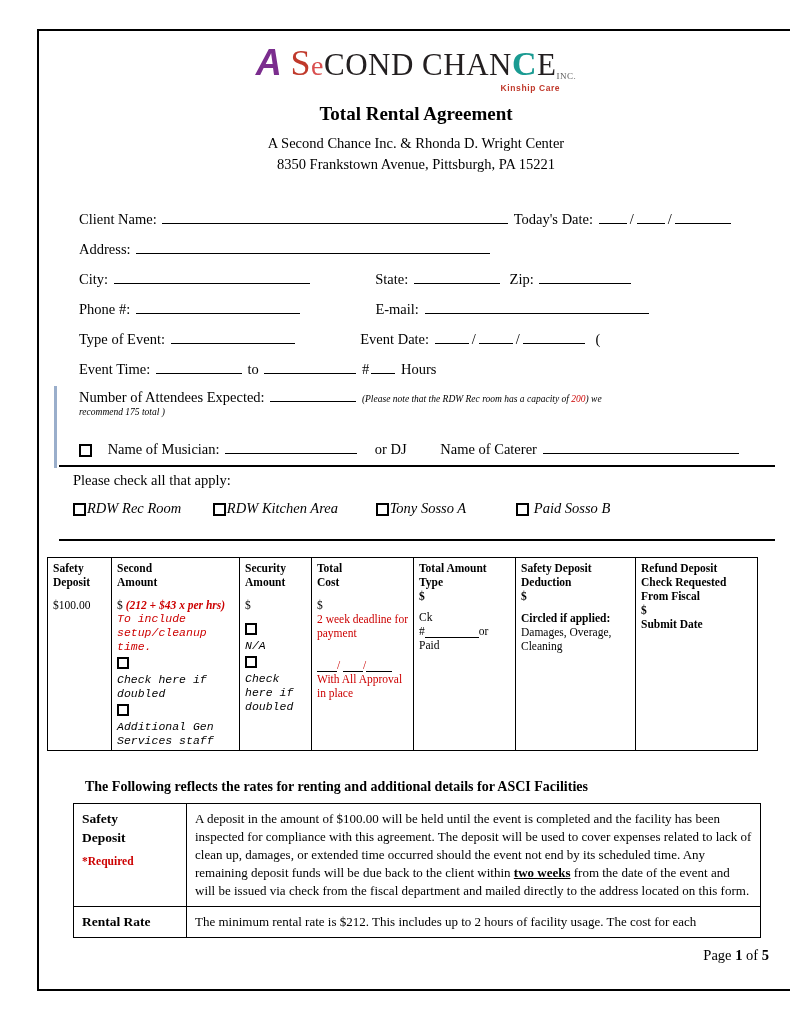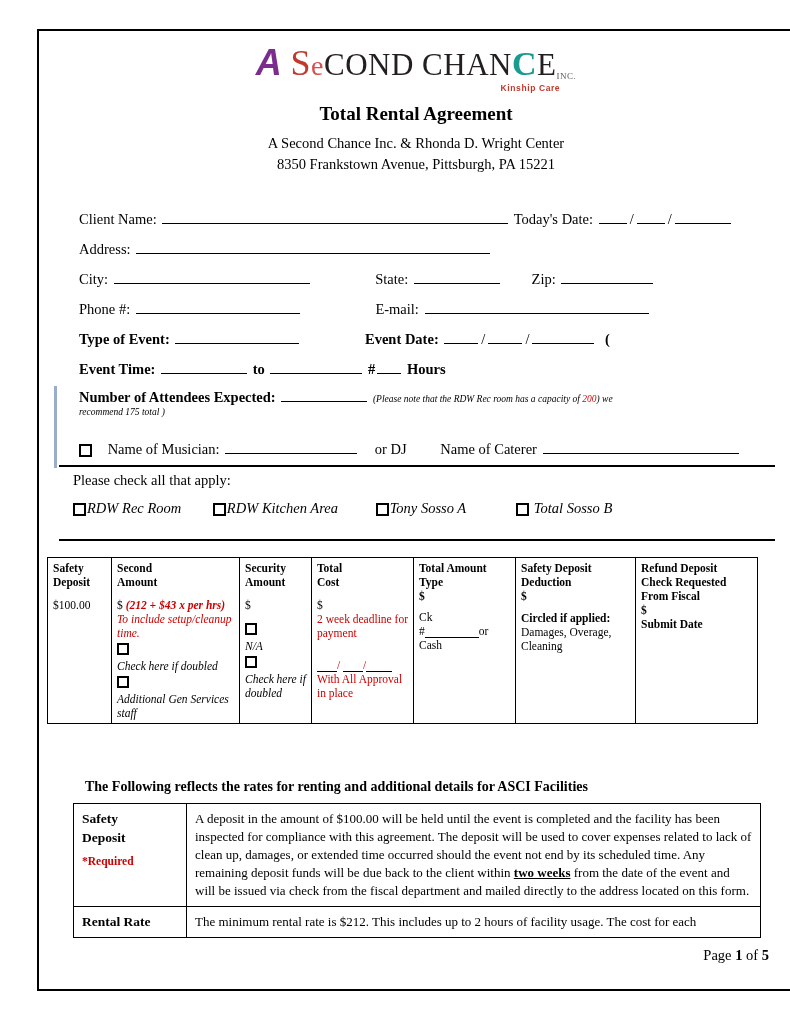--- a/index.html
+++ b/index.html
@@ -112,21 +112,21 @@
     right: 24px;
     top: 178px;
     font-size: 14.5px;
   }
   .frow {
     position: relative;
     height: 30px;
     white-space: nowrap;
   }
   .lbl { display: inline; }
-  .lbl.b { font-weight: bold; }
+  .lbl.b { font-weight: normal; }
   .ul {
     display: inline-block;
     border-bottom: 1px solid #000;
     height: 14px;
     vertical-align: baseline;
     margin: 0 2px;
   }
   .sl { display: inline-block; padding: 0 1px; }
 
   
@@ -225,21 +225,21 @@
     padding: 3px 4px 2px 5px;
     font-size: 11.5px;
     line-height: 1.22;
   }
   .maintable .hd {
     font-weight: bold;
     font-size: 11.5px;
   }
   .cellblock { min-height: 160px; }
   .rd { color: #cc0000; }
-  .ital { font-style: italic; }
+  .ital { font-style: italic; font-family: Liberation Mono, monospace; }
   .bi { font-weight: bold; font-style: italic; }
   .sp { height: 9px; }
   .cbox-s {
     display: inline-block;
     width: 8px;
     height: 8px;
     border: 2px solid #000;
     background: #fff;
     margin: 3px 0 1px 0;
   }
@@ -326,21 +326,21 @@
     <div class="frow">
       <span class="lbl">Address:</span>
       <span class="ul" style="width:354px"></span>
     </div>
 
     <div class="frow">
       <span class="lbl">City:</span>
       <span class="ul" style="width:196px"></span>
       <span class="lbl" style="margin-left:60px">State:</span>
       <span class="ul" style="width:86px"></span>
-      <span class="lbl" style="margin-left:26px">Zip:</span>
+      <span class="lbl" style="margin-left:4px">Zip:</span>
       <span class="ul" style="width:92px"></span>
     </div>
 
     <div class="frow">
       <span class="lbl">Phone #:</span>
       <span class="ul" style="width:164px"></span>
       <span class="lbl" style="margin-left:70px">E-mail:</span>
       <span class="ul" style="width:224px"></span>
     </div>
 
@@ -388,21 +388,21 @@
     <span class="apply-item" style="margin-right:28px">
       <span class="cbox" style="margin-right:1px"></span><span>RDW Rec Room</span>
     </span>
     <span class="apply-item" style="margin-right:34px">
       <span class="cbox" style="margin-right:1px"></span><span>RDW Kitchen Area</span>
     </span>
     <span class="apply-item" style="margin-right:46px">
       <span class="cbox" style="margin-right:1px"></span><span>Tony Sosso A</span>
     </span>
     <span class="apply-item">
-      <span class="cbox" style="margin-right:5px"></span><span>Total Sosso B</span>
+      <span class="cbox" style="margin-right:5px"></span><span>Paid Sosso B</span>
     </span>
   </div>
 
   <div class="hr-thick2"></div>
 
   <table class="maintable">
     <colgroup>
       <col style="width:64px">
       <col style="width:128px">
       <col style="width:72px">
@@ -468,21 +468,21 @@
       </td>
 
       <td>
         <div class="cellblock">
           <div class="hd">Total Amount</div>
           <div class="hd">Type</div>
           <div class="hd">$</div>
           <div style="height:7px"></div>
           <div>Ck</div>
           <div><span>#</span><span class="ulshort" style="width:54px"></span><span>or</span></div>
-          <div>Cash</div>
+          <div>Paid</div>
         </div>
       </td>
 
       <td>
         <div class="cellblock">
           <div class="hd">Safety Deposit</div>
           <div class="hd">Deduction</div>
           <div class="hd">$</div>
           <div style="height:8px"></div>
           <div class="hd">Circled if applied:</div>

